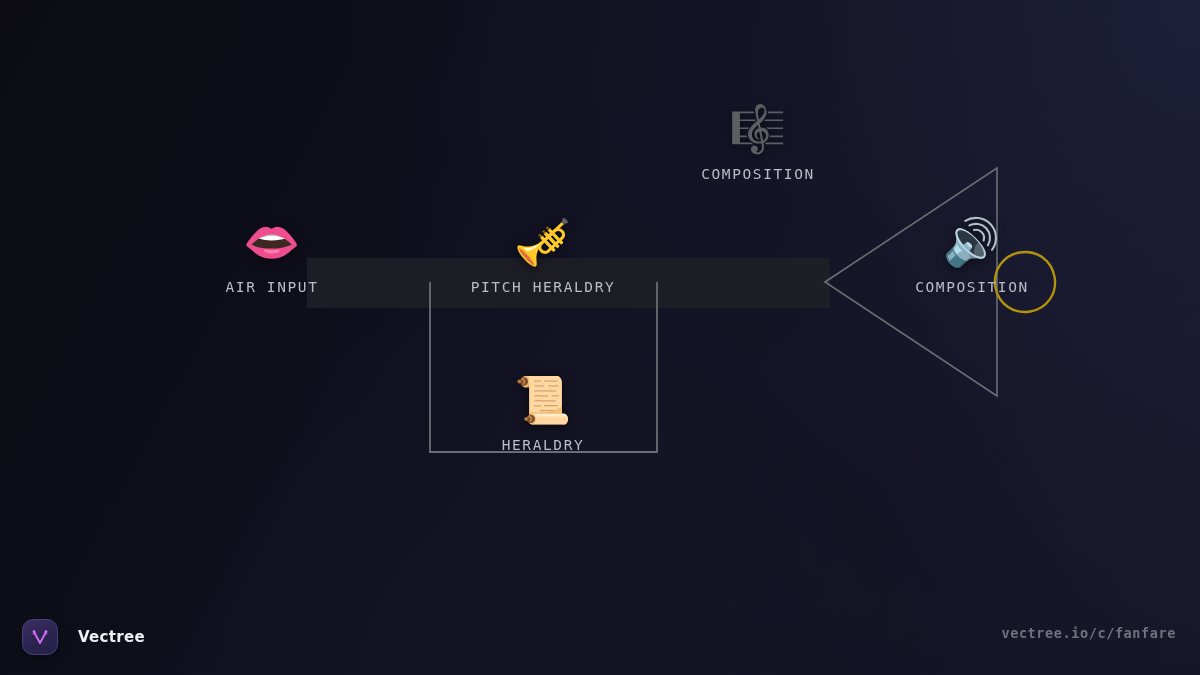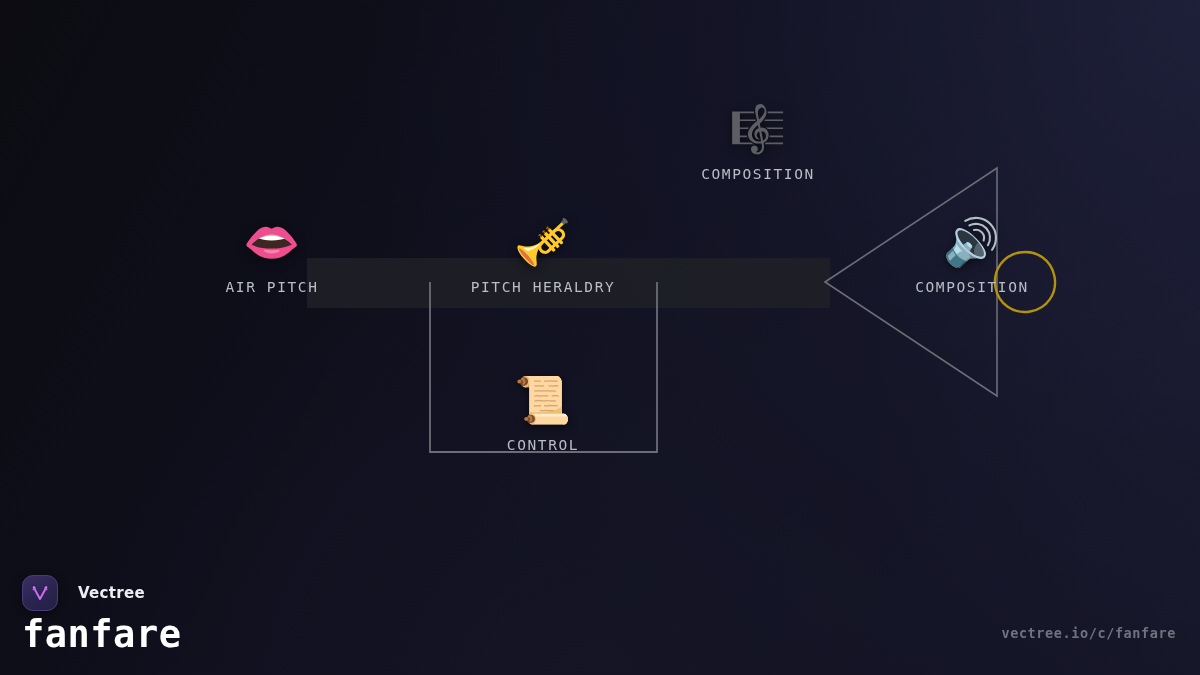--- a/index.html
+++ b/index.html
@@ -88,54 +88,53 @@
 
     <path d="M1025,252
              C1042,252 1055,265 1055,282
              C1055,299 1042,312 1025,312
              C1008,312 995,299 995,282
              C995,265 1008,252 1025,252 Z" fill="none" stroke="#b3930d" stroke-width="2.4" transform="rotate(-10 1025 282)"></path>
   </svg>
 
   <div class="node" style="left:272px; top:254px;">
     <div class="node-glyph">👄</div>
-    <div class="node-label">AIR PITCH</div>
+    <div class="node-label">AIR INPUT</div>
   </div>
 
   <div class="node" style="left:543px; top:254px;">
     <div class="node-glyph">🎺</div>
     <div class="node-label">PITCH HERALDRY</div>
   </div>
 
   <div class="node" style="left:758px; top:141px;">
     <div class="node-glyph muted">🎼</div>
     <div class="node-label">COMPOSITION</div>
   </div>
 
   <div class="node" style="left:972px; top:254px;">
     <div class="node-glyph">🔊</div>
     <div class="node-label">COMPOSITION</div>
   </div>
 
   <div class="node" style="left:543px; top:412px;">
     <div class="node-glyph">📜</div>
-    <div class="node-label">CONTROL</div>
+    <div class="node-label">HERALDRY</div>
   </div>
 
   <div id="brand">
     <div id="brand-row">
       <div id="brand-logo">
         <svg width="22" height="22" viewBox="0 0 22 22" xmlns="http://www.w3.org/2000/svg">
           <path d="M5 6 L11 17 L17 6" fill="none" stroke="#d06ef0" stroke-width="1.9" stroke-linecap="round" stroke-linejoin="round"></path>
           <circle cx="5" cy="5.4" r="1.25" fill="#e07cf5"></circle>
           <circle cx="17" cy="5.4" r="1.25" fill="#e07cf5"></circle>
           <path d="M4.2 7.6 L6.2 6.4" stroke="#c95de8" stroke-width="1.3" stroke-linecap="round"></path>
           <path d="M17.8 7.6 L15.8 6.4" stroke="#c95de8" stroke-width="1.3" stroke-linecap="round"></path>
         </svg>
       </div>
       <div id="brand-name">Vectree</div>
     </div>
-    <div id="brand-title">fanfare</div>
   </div>
 
   <div id="site-url">vectree.io/c/fanfare</div>
 
 </div>
 
 </body></html>

